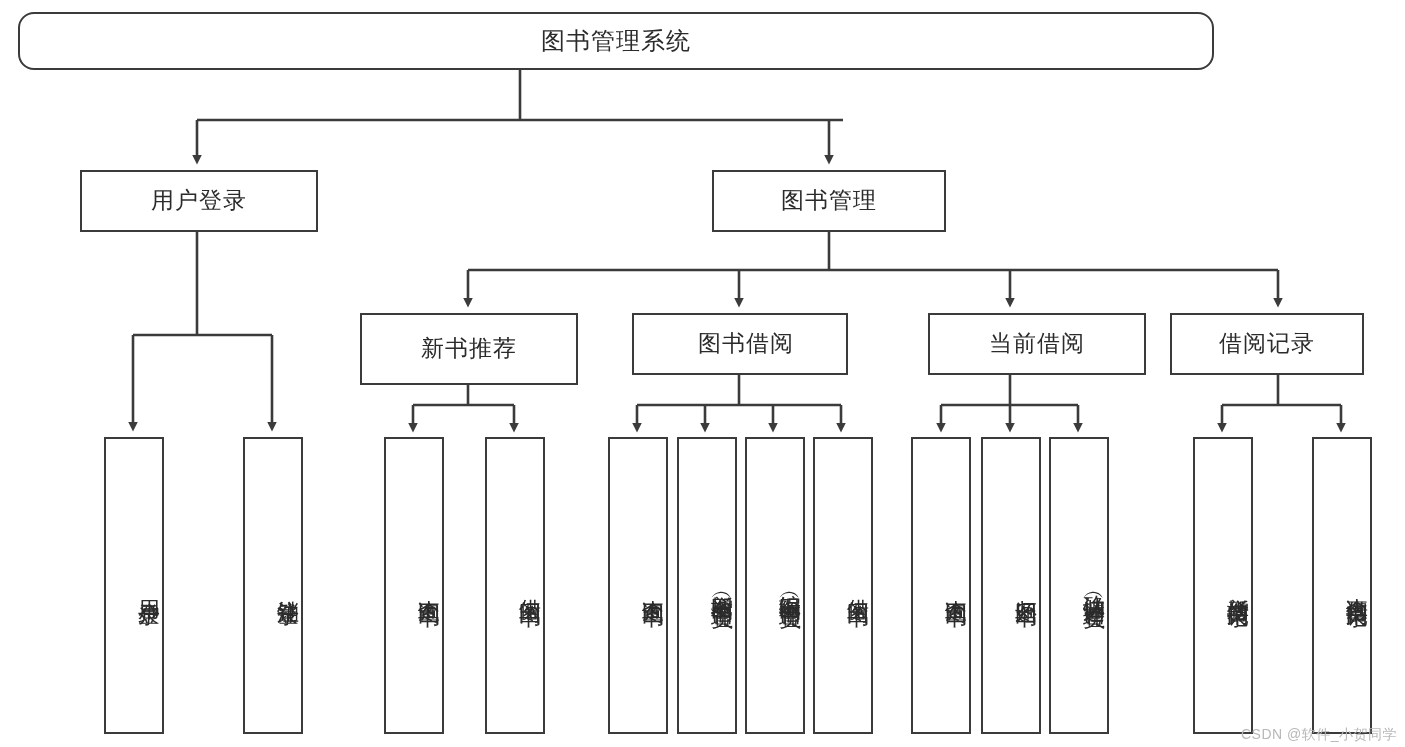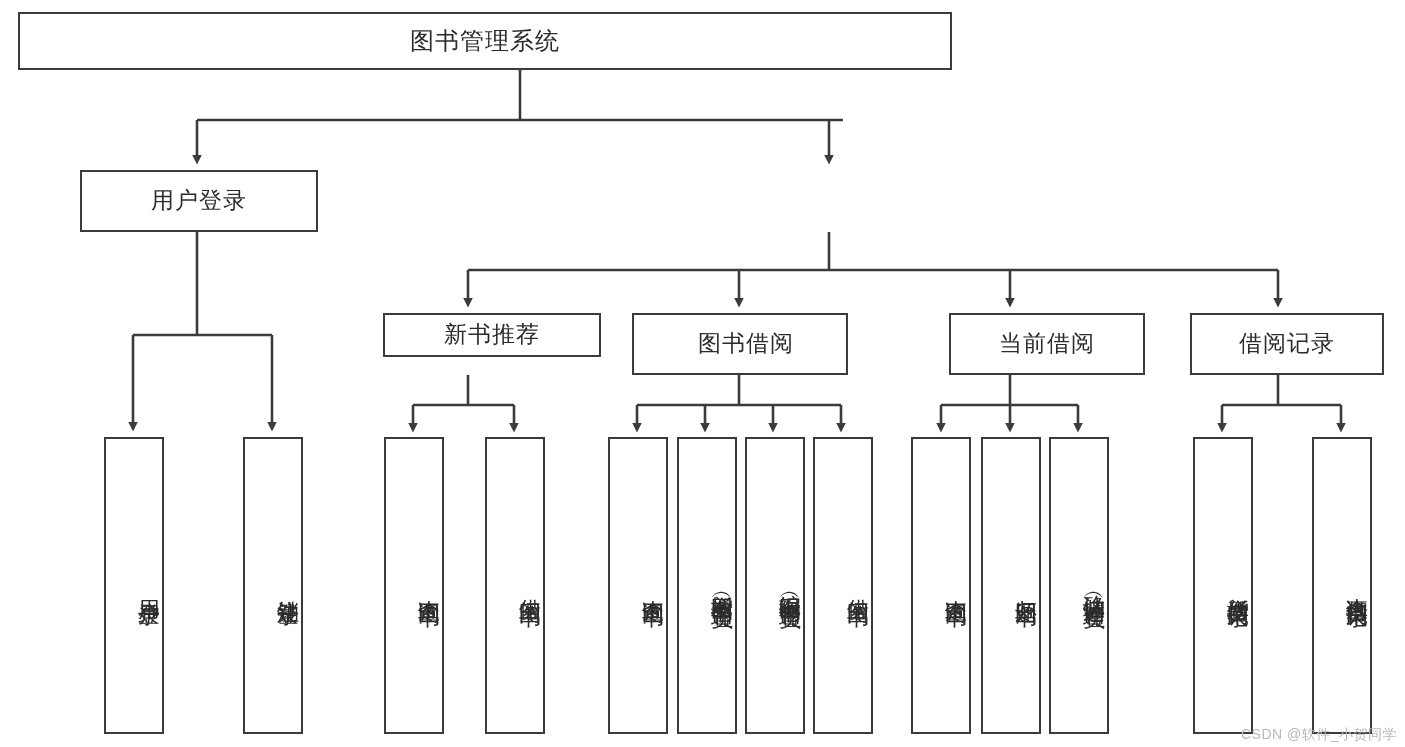--- a/index.html
+++ b/index.html
@@ -115,38 +115,41 @@
       <path d="M1010,405 L1010,424" marker-end="url(#arrow)"></path>
       <path d="M1078,405 L1078,424" marker-end="url(#arrow)"></path>
 
       <path d="M1278,375 L1278,405"></path>
       <path d="M1222,405 L1341,405"></path>
       <path d="M1222,405 L1222,424" marker-end="url(#arrow)"></path>
       <path d="M1341,405 L1341,424" marker-end="url(#arrow)"></path>
     </g>
   </svg>
 
-  <div class="node h root" style="left:18px;top:12px;width:934px;height:58px;">
+  <div class="node h root" style="left:18px;top:12px;width:1196px;height:58px;border-radius:16px;">
     <span>图书管理系统</span>
   </div>
 
   <div class="node h" style="left:80px;top:170px;width:238px;height:62px;">
     <span>用户登录</span>
   </div>
+  <div class="node h" style="left:712px;top:170px;width:234px;height:62px;">
+    <span>图书管理</span>
+  </div>
 
-  <div class="node h" style="left:360px;top:313px;width:218px;height:44px;margin-left:23px;">
+  <div class="node h" style="left:360px;top:313px;width:218px;height:72px;">
     <span>新书推荐</span>
   </div>
   <div class="node h" style="left:632px;top:313px;width:216px;height:62px;padding-left:12px;">
     <span>图书借阅</span>
   </div>
-  <div class="node h" style="left:949px;top:313px;width:196px;height:62px;">
+  <div class="node h" style="left:928px;top:313px;width:218px;height:62px;">
     <span>当前借阅</span>
   </div>
-  <div class="node h" style="left:1170px;top:313px;width:194px;height:62px;margin-left:20px;">
+  <div class="node h" style="left:1170px;top:313px;width:194px;height:62px;">
     <span>借阅记录</span>
   </div>
 
   <div class="node v" style="left:104px;top:437px;width:60px;height:297px;">
     <span class="vtxt">用户登录</span>
   </div>
   <div class="node v" style="left:243px;top:437px;width:60px;height:297px;">
     <span class="vtxt">注销登录</span>
   </div>
 

